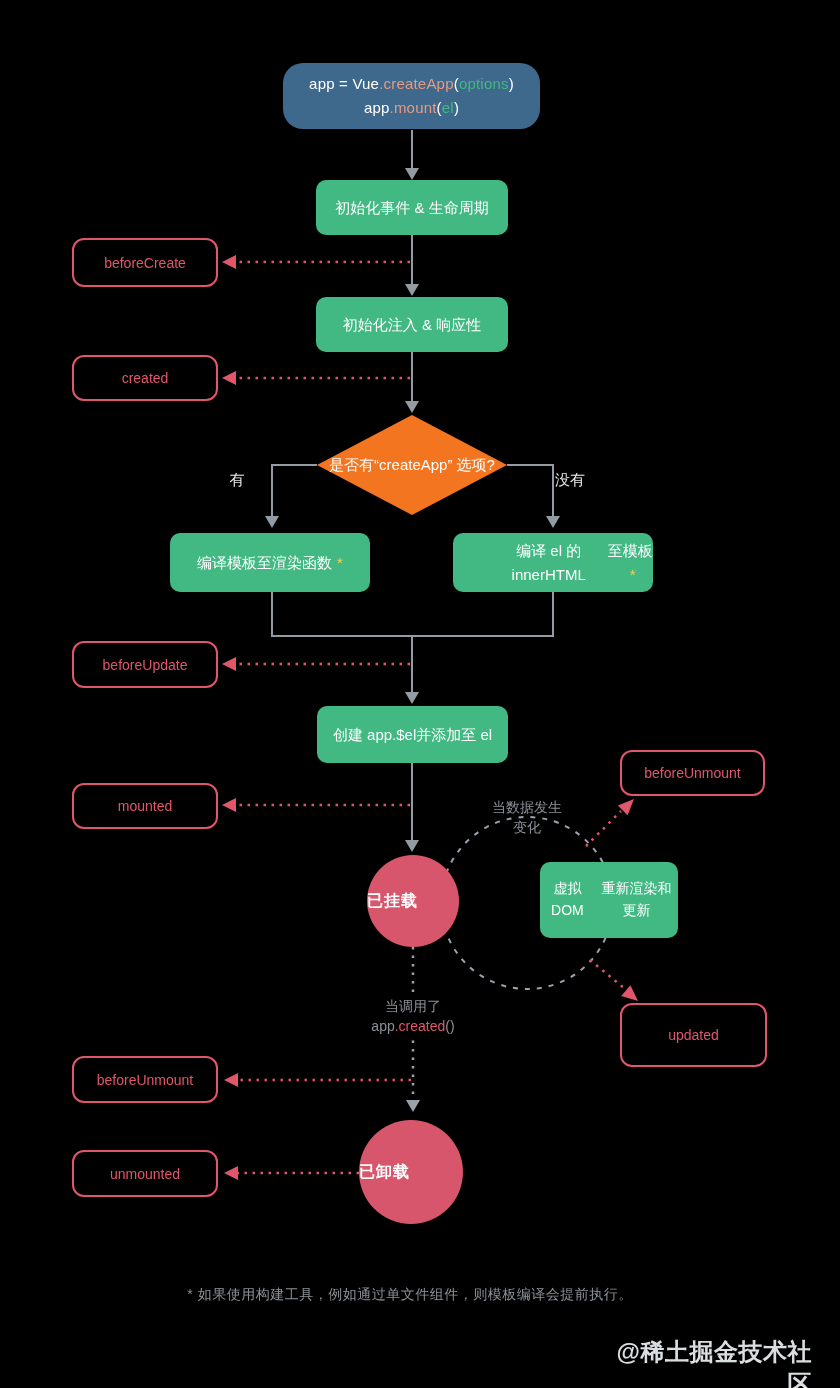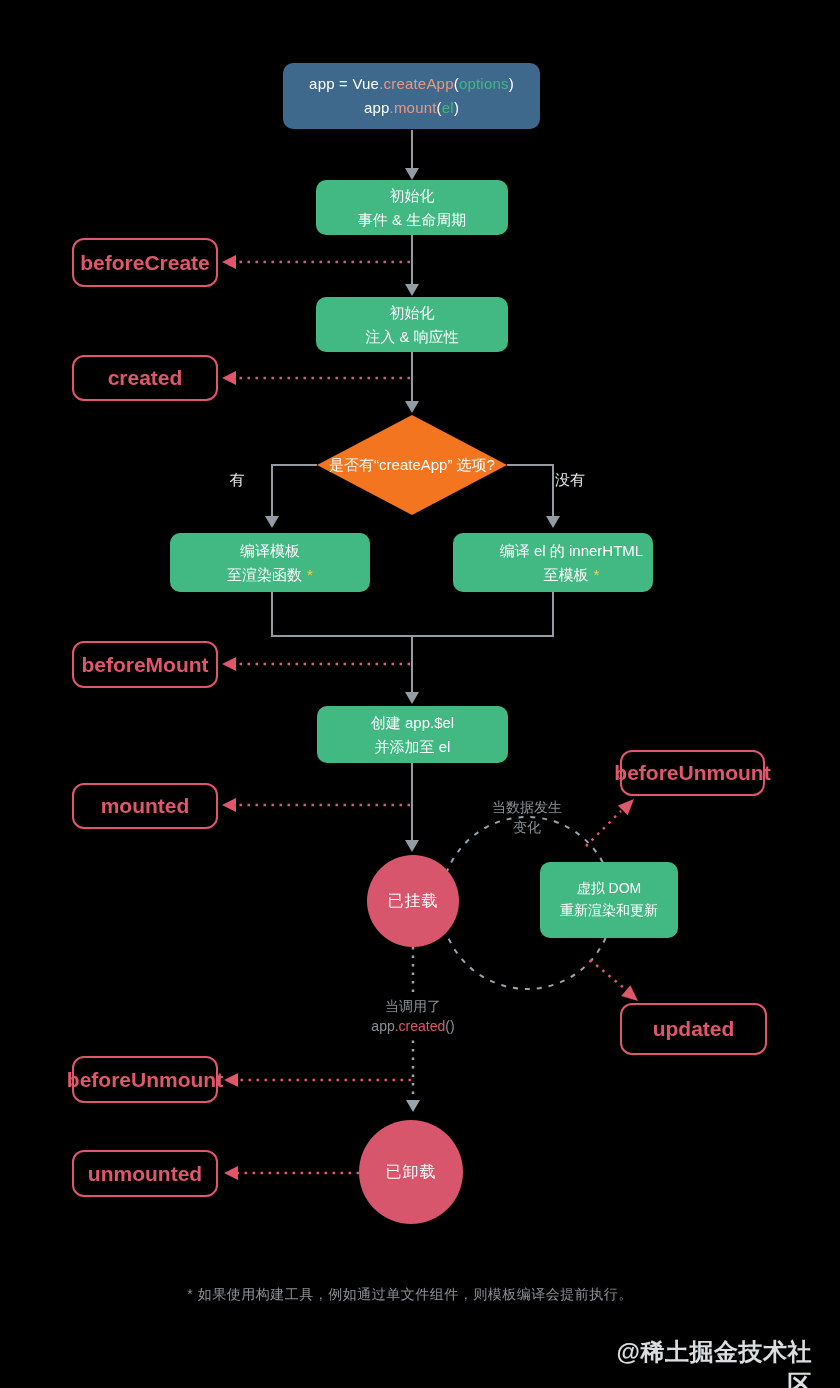--- a/index.html
+++ b/index.html
@@ -14,44 +14,44 @@
 
   .ln   { stroke:var(--line_gray); stroke-width:2; fill:none; }
   .arr  { fill:var(--line_gray); stroke:none; }
   .dot  { stroke:var(--dotted_gray); stroke-width:2.5; fill:none; stroke-dasharray:2.5 6; }
   .darr { fill:var(--dotted_gray); stroke:none; }
   .circdash { stroke:var(--dotted_gray); stroke-width:2; fill:none; stroke-dasharray:5 7; }
   .rdot { stroke:var(--hook_red); stroke-width:2.5; fill:none; stroke-dasharray:2.5 5.5; }
   .rarr { fill:var(--hook_red); stroke:none; }
 
   .codebox {
-    background:var(--code_box_bg); border-radius:10px; color:#fff;
+    background:var(--code_box_bg); border-radius:20px; color:#fff;
     display:flex; flex-direction:column; align-items:center; justify-content:center;
     font-size:15px; line-height:1.6; letter-spacing:.2px;
   }
   .salmon { color:var(--code_salmon); }
   .cgreen { color:var(--code_green); }
 
   .gnode {
     background:var(--node_green); border-radius:10px; color:#fff;
-    display:flex; flex-direction:column; align-items:center; justify-content:center;
+    display:flex; flex-direction:row; align-items:center; justify-content:center;
     font-size:15px; font-weight:500; line-height:1.55; text-align:center;
   }
   .gnode.small { font-size:14px; }
 
   .hook {
     border:2px solid var(--hook_red); border-radius:12px; color:var(--hook_red);
     display:flex; align-items:center; justify-content:center;
-    font-size:21px; font-weight:700; background:transparent;
+    font-size:14px; font-weight:400; background:transparent;
   }
 
   .circle {
     background:var(--circle_red); border-radius:50%; color:#fff;
-    display:flex; align-items:center; justify-content:center;
-    font-size:16px; font-weight:400; letter-spacing:1px;
+    display:flex; align-items:center; justify-content:flex-start;
+    font-size:16px; font-weight:700; letter-spacing:1px;
   }
 
   .diamond {
     background:var(--diamond_orange);
     clip-path:polygon(50% 0,100% 50%,50% 100%,0 50%);
     color:#fff; display:flex; flex-direction:row; align-items:center; justify-content:center;
     font-size:15px; font-weight:500; line-height:1.6; text-align:center;
   }
 
   .blabel { color:var(--label_light); font-size:15px; font-weight:500; text-align:center; }
@@ -142,21 +142,21 @@
     <div>编译模板</div>
     <div><span>至渲染函数</span><span class="star">*</span></div>
   </div>
 
   <div class="abs gnode" style="left:453px; top:533px; width:200px; height:59px;padding-left:37px;">
     <div>编译 el 的 innerHTML</div>
     <div><span>至模板</span><span class="star">*</span></div>
   </div>
 
   <div class="abs hook" style="left:72px; top:641px; width:146px; height:47px;">
-    <span>beforeMount</span>
+    <span>beforeUpdate</span>
   </div>
 
   <div class="abs gnode" style="left:317px; top:706px; width:191px; height:57px;">
     <div>创建 app.$el</div>
     <div>并添加至 el</div>
   </div>
 
   <div class="abs hook" style="left:72px; top:783px; width:146px; height:46px;">
     <span>mounted</span>
   </div>
@@ -172,21 +172,21 @@
 
   <div class="abs gnode small" style="left:540px; top:862px; width:138px; height:76px;">
     <div>虚拟 DOM</div>
     <div>重新渲染和更新</div>
   </div>
 
   <div class="abs hook" style="left:620px; top:750px; width:145px; height:46px;">
     <span>beforeUnmount</span>
   </div>
 
-  <div class="abs hook" style="left:620px; top:1003px; width:147px; height:52px;">
+  <div class="abs hook" style="left:620px; top:1003px; width:147px; height:64px;">
     <span>updated</span>
   </div>
 
   <div class="abs mut unmount-label" style="left:343px; top:993px; width:140px;">
     <div>当调用了</div>
     <div><span>app</span><span style="color:var(--hook_red)">.created</span><span>()</span></div>
   </div>
 
   <div class="abs hook" style="left:72px; top:1056px; width:146px; height:47px;">
     <span>beforeUnmount</span>

